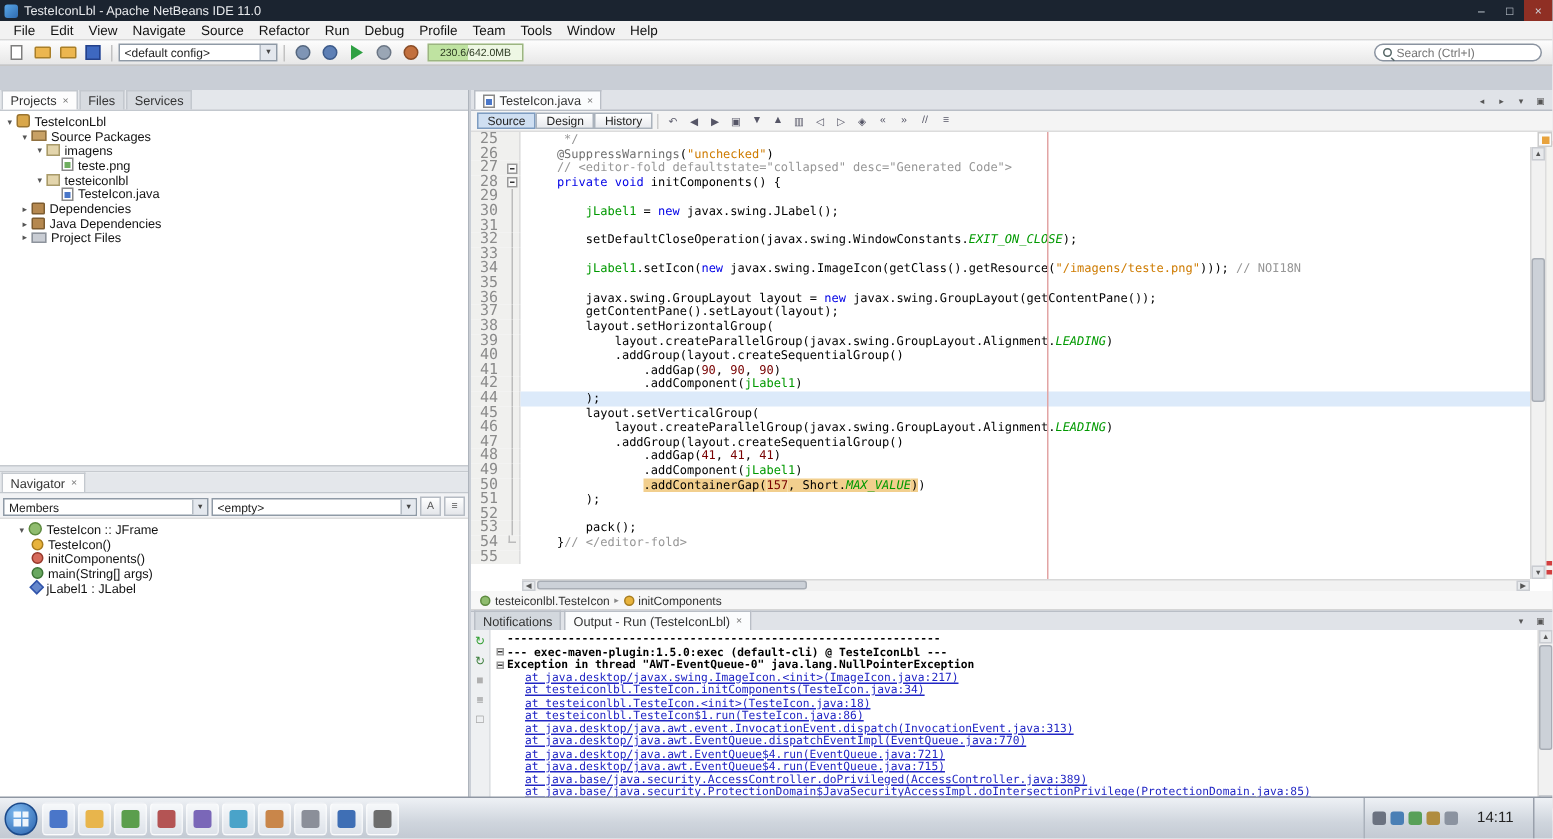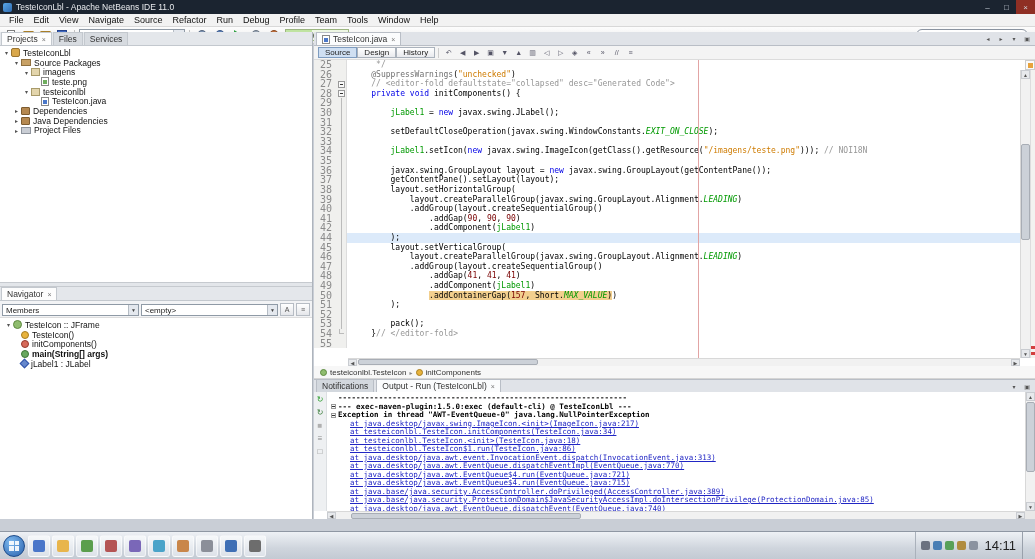--- a/index.html
+++ b/index.html
@@ -34,21 +34,21 @@
   .ic-page{width:8px;height:10px;background:#fff;border:1px solid #7d7d7d}
   .ic-folder{width:11px;height:8px;background:#ecb64f;border:1px solid #a97f28;border-radius:1px}
   .ic-save{width:10px;height:10px;background:#3e68c0;border:1px solid #24418a}
   .ic-build{width:10px;height:10px;border-radius:50%;background:#7f95b5;border:1px solid #55677f}
   .ic-clean{width:10px;height:10px;border-radius:50%;background:#5d7fb5;border:1px solid #3c5a8a}
   .ic-run{width:0;height:0;border-left:8px solid #2fa043;border-top:5px solid transparent;border-bottom:5px solid transparent}
   .ic-debug{width:10px;height:10px;border-radius:50%;background:#9aa6b5;border:1px solid #6b7685}
   .ic-profile{width:10px;height:10px;border-radius:50%;background:#c2703e;border:1px solid #8a4c26}
 
   
-  #workspace{position:absolute;left:0;top:32px;width:1035px;height:487px}
+  #workspace{position:absolute;left:0;top:60px;width:1035px;height:487px}
   #left-col{position:absolute;left:0;top:0;width:313px;height:100%;background:#fff;border-right:1px solid #aeb4bc}
   .panel-tabs{height:14px;background:#e4e7eb;border-bottom:1px solid #c3c8ce;display:flex;align-items:flex-end;padding-left:1px;gap:1px}
   .ptab{height:13px;display:flex;align-items:center;padding:0 5px;font-size:8.5px;background:#d7dbe0;border:1px solid #c3c8ce;border-bottom:none;color:#333;white-space:nowrap}
   .ptab.active{background:#fdfdfd}
   .tab-close{margin-left:4px;font-size:7px;color:#777}
   #projects-panel{position:absolute;left:0;top:0;right:0;height:250px;display:flex;flex-direction:column;background:#fff}
   .tree{flex:1;overflow:hidden;background:#fff;padding-top:2px}
   .trow{display:flex;align-items:center;height:9.7px;font-size:8.5px;white-space:nowrap;color:#111}
   .texp{width:9px;text-align:center;font-size:6px;color:#555;flex:none}
   .ticon{margin-right:3px;display:inline-block;flex:none}
@@ -148,21 +148,21 @@
 
   
   #taskbar{position:absolute;left:0;top:531px;width:1035px;height:28px;background:linear-gradient(#eef1f5,#cfd5dd 60%,#c3cad3);border-top:1px solid #8f97a3;display:flex;align-items:center;padding:0 3px;gap:3px}
   .start-btn{width:22px;height:22px;border-radius:50%;background:radial-gradient(circle at 35% 30%,#7db9ef,#2a62ad);border:1px solid #1c4a8a;display:flex;align-items:center;justify-content:center;flex:none}
   .start-flag{width:10px;height:10px;display:grid;grid-template-columns:1fr 1fr;grid-template-rows:1fr 1fr;gap:1px}
   .start-flag i{background:#fff;opacity:.9;display:block}
   .task-icon{width:22px;height:22px;border-radius:3px;display:flex;align-items:center;justify-content:center;border:1px solid rgba(255,255,255,.55);background:linear-gradient(#f6f8fa,#dde2e9)}
   .task-icon i{width:12px;height:12px;border-radius:2px;display:block}
   #tray{margin-left:auto;display:flex;align-items:center;gap:3px;padding:0 5px;border-left:1px solid #aab1bb;height:100%}
   .tray-icon{width:9px;height:9px;border-radius:2px}
-  .clock{font-size:13px;color:#222;margin:0 3px}
+  .clock{font-size:10px;color:#222;margin:0 10px}
   .show-desktop{width:5px;height:100%;border-left:1px solid #99a0ab}
 </style>
 </head>
 <body>
 
 <div id="titlebar">
   <span class="nb-logo"></span>
   <span>TesteIconLbl - Apache NetBeans IDE 11.0</span>
   <span class="win-btns">
     <span class="win-btn">–</span>
@@ -313,36 +313,36 @@
           <span class="arrow">▼</span>
         </span>
         <span class="nav-combo">
           <span>&lt;empty&gt;</span>
           <span class="arrow">▼</span>
         </span>
         <span class="nav-btn">A</span>
         <span class="nav-btn">≡</span>
       </div>
       <div class="tree" id="navigator-tree">
-          <div class="trow" style="padding-left: 4px;">
+          <div class="trow" style="padding-left: 10px;">
             <span class="texp">▾</span>
             <span class="ticon ti-class"></span>
             <span class="tlabel">TesteIcon :: JFrame</span>
           </div>
           <div class="trow" style="padding-left: 12px;">
             <span class="texp"></span>
             <span class="ticon ti-constructor"></span>
             <span class="tlabel">TesteIcon()</span>
           </div>
           <div class="trow" style="padding-left: 12px;">
             <span class="texp"></span>
             <span class="ticon ti-method-private"></span>
             <span class="tlabel">initComponents()</span>
           </div>
-          <div class="trow" style="padding-left: 12px; font-weight: bold;">
+          <div class="trow" style="padding-left: 12px;">
             <span class="texp"></span>
             <span class="ticon ti-method-static"></span>
             <span class="tlabel">main(String[] args)</span>
           </div>
           <div class="trow" style="padding-left: 12px;">
             <span class="texp"></span>
             <span class="ticon ti-field"></span>
             <span class="tlabel">jLabel1 : JLabel</span>
           </div>
         </div>

